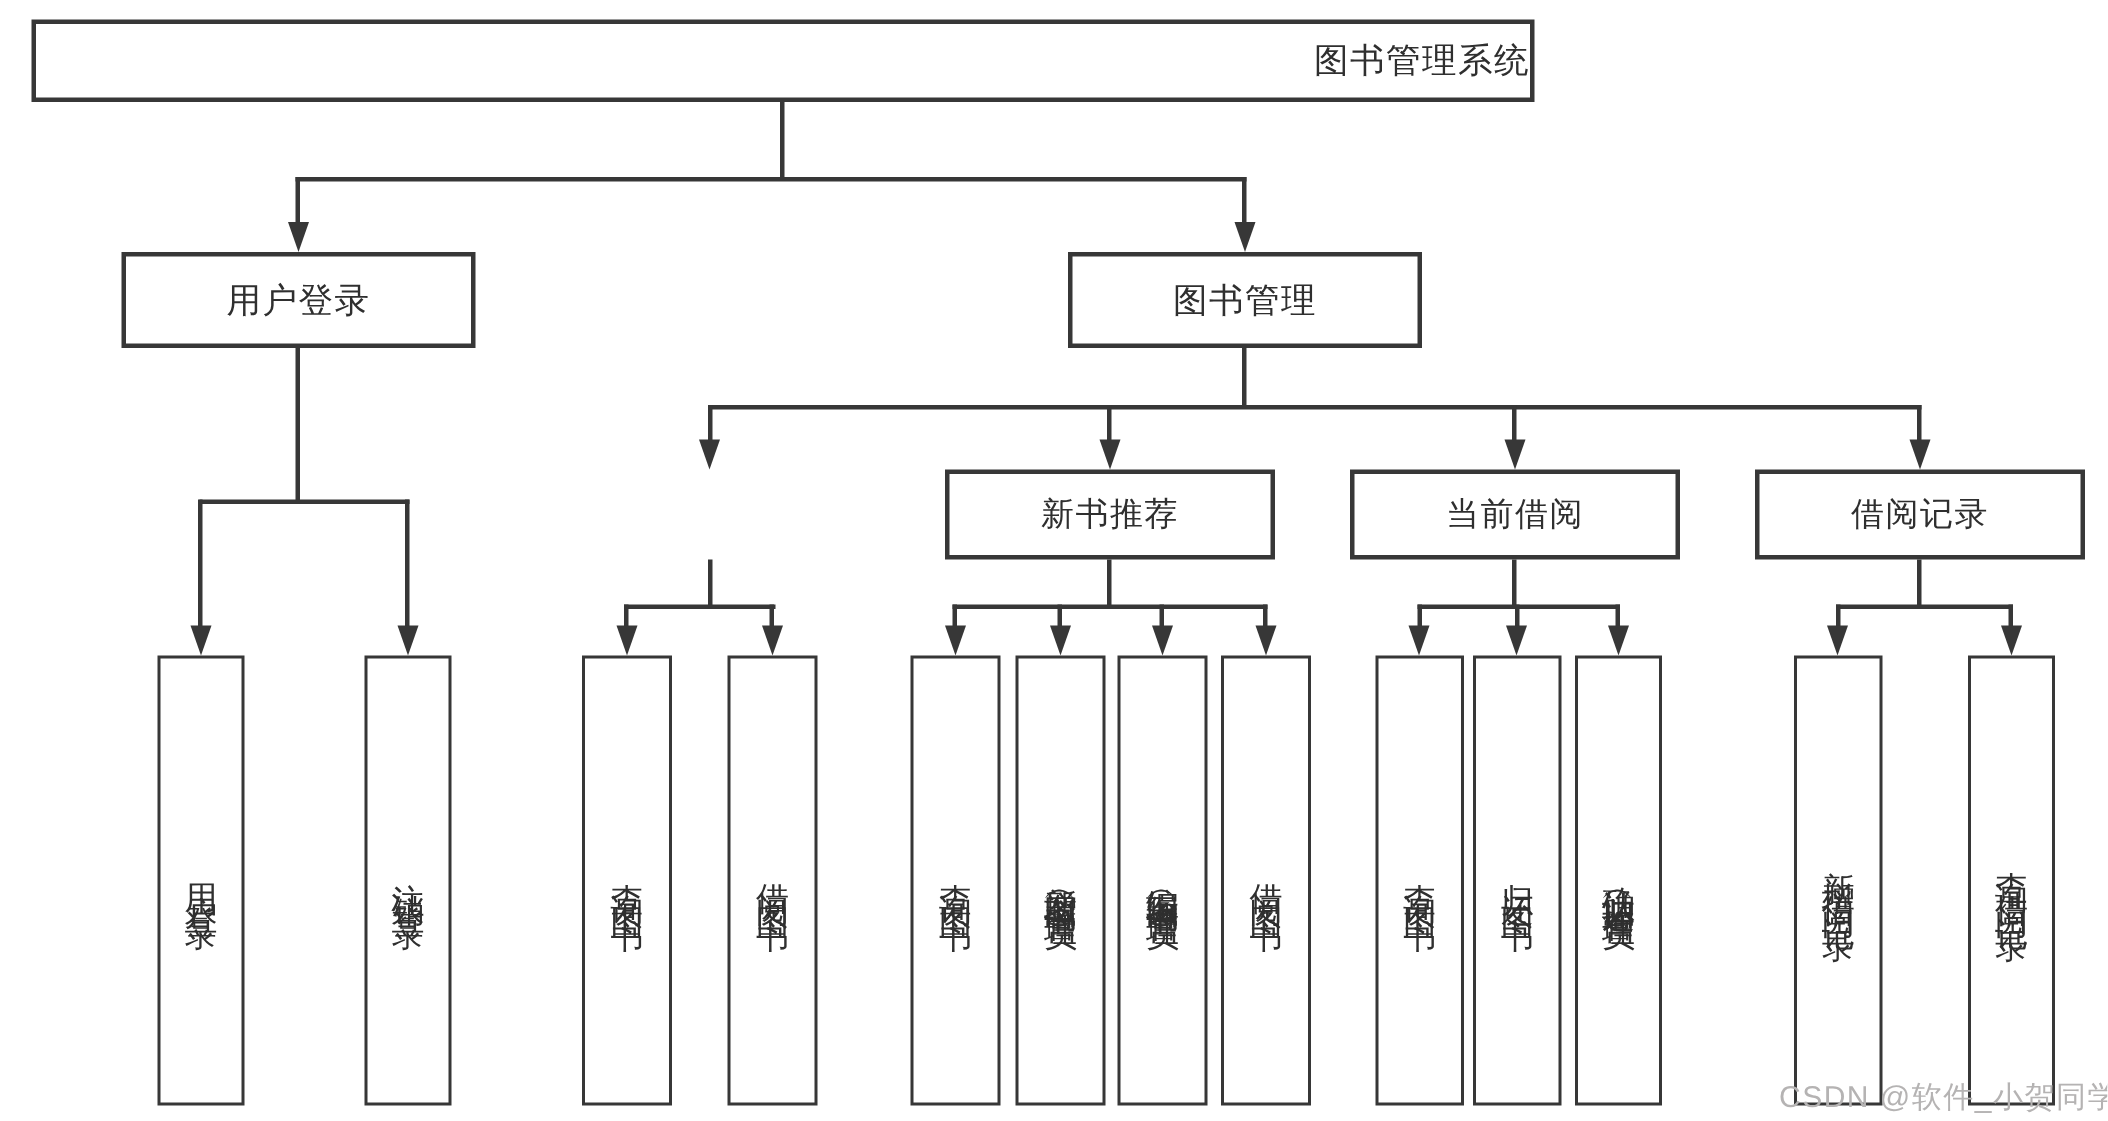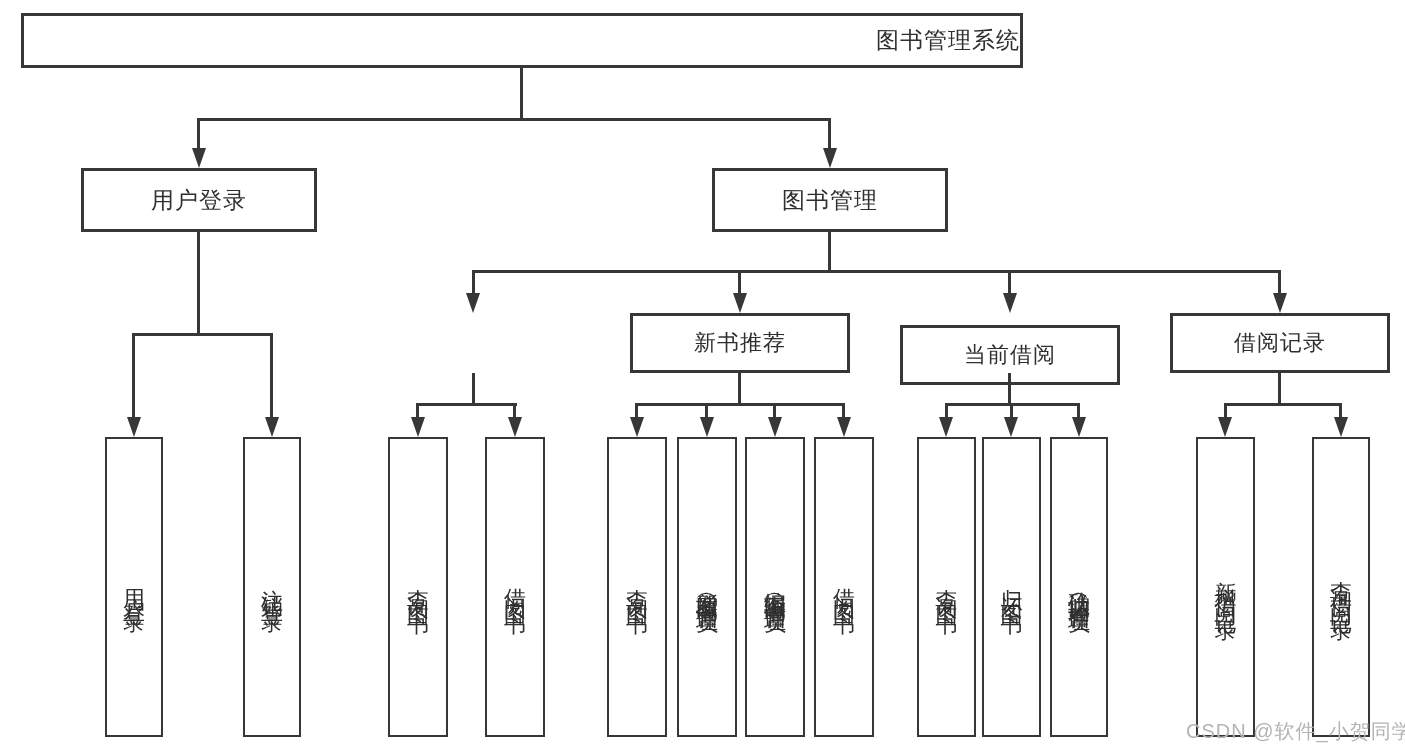--- a/index.html
+++ b/index.html
@@ -46,21 +46,21 @@
 
   <div class="b" style="left:712px;top:168px;width:236px;height:64px;">
     <span>图书管理</span>
   </div>
 
 
   <div class="b" style="left:630px;top:313px;width:220px;height:60px;font-size:22px;">
     <span>新书推荐</span>
   </div>
 
-  <div class="b" style="left:900px;top:313px;width:220px;height:60px;font-size:22px;margin-top:12px;">
+  <div class="b" style="left:900px;top:313px;width:220px;height:60px;font-size:22px;">
     <span>当前借阅</span>
   </div>
 
   <div class="b" style="left:1170px;top:313px;width:220px;height:60px;font-size:22px;">
     <span>借阅记录</span>
   </div>
 
   <div class="vb" style="left:105px;width:58px;">
     <span class="vtext">用户登录</span>
   </div>

